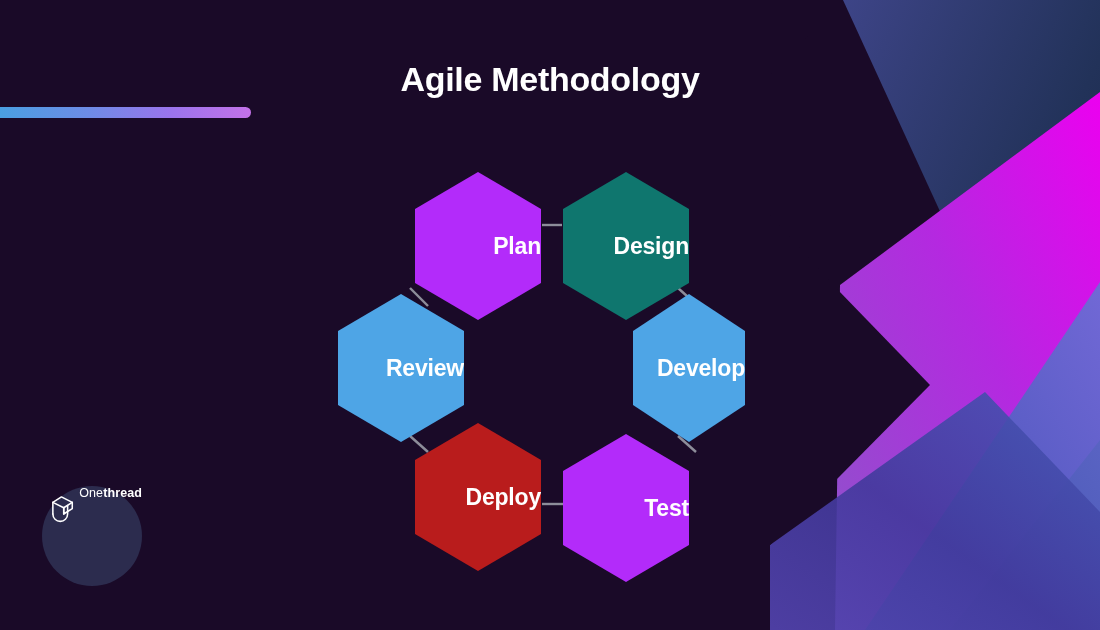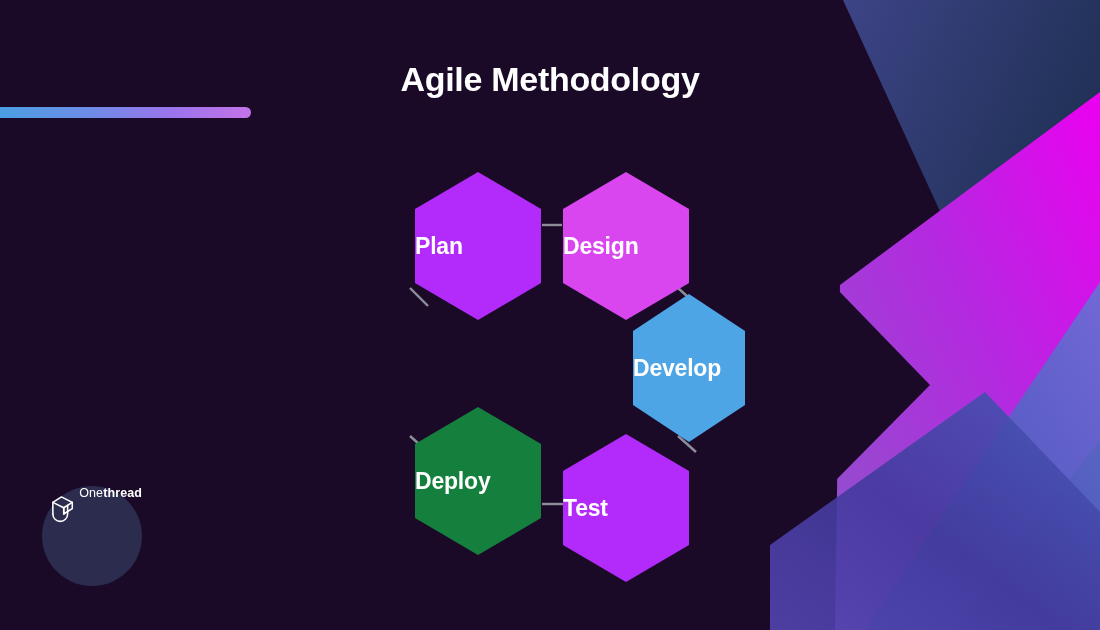--- a/index.html
+++ b/index.html
@@ -55,21 +55,21 @@
   #connectors {
     position:absolute; left:0; top:0;
     width:450px; height:410px;
   }
   .hex {
     position:absolute;
     width:126px; height:148px;
     clip-path: polygon(50% 0%, 100% 25%, 100% 75%, 50% 100%, 0% 75%, 0% 25%);
     display:flex;
     align-items:center;
-    justify-content:flex-start;
+    justify-content:flex-end;
   }
   .hex .hex-label {
     color:#ffffff;
     font-size:23px;
     font-weight:bold;
     letter-spacing:-0.2px;
     white-space:nowrap;
   }
   .hex.wide { width:112px; }
 
@@ -157,30 +157,33 @@
         <line x1="212" y1="344" x2="233" y2="344"></line>
         <line x1="98" y1="292" x2="80" y2="276"></line>
         <line x1="98" y1="146" x2="80" y2="128"></line>
       </g>
     </svg>
 
     <div class="hex" style="left:85px; top:12px; background:#b32bfa;">
       <span class="hex-label">Plan</span>
     </div>
 
-    <div class="hex" style="left:233px; top:12px; background:#d946ef;">
+    <div class="hex" style="left:233px; top:12px; background:#0f766e;">
       <span class="hex-label">Design</span>
     </div>
 
+    <div class="hex" style="left:8px; top:134px; background:#4ea5e6;">
+      <span class="hex-label">Review</span>
+    </div>
 
     <div class="hex wide" style="left:303px; top:134px; background:#4ea5e6;">
       <span class="hex-label">Develop</span>
     </div>
 
-    <div class="hex" style="left:85px; top:247px; background:#15803d;">
+    <div class="hex" style="left:85px; top:263px; background:#b91c1c;">
       <span class="hex-label">Deploy</span>
     </div>
 
     <div class="hex" style="left:233px; top:274px; background:#b32bfa;">
       <span class="hex-label">Test</span>
     </div>
   </div>
 
   <div id="logo">
     <svg id="logo-mark" viewBox="0 0 48 48" xmlns="http://www.w3.org/2000/svg">

